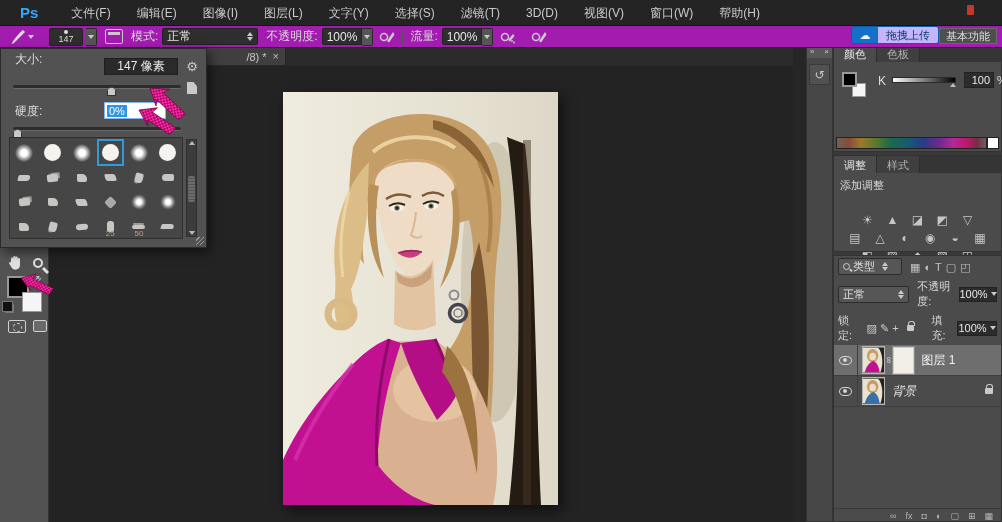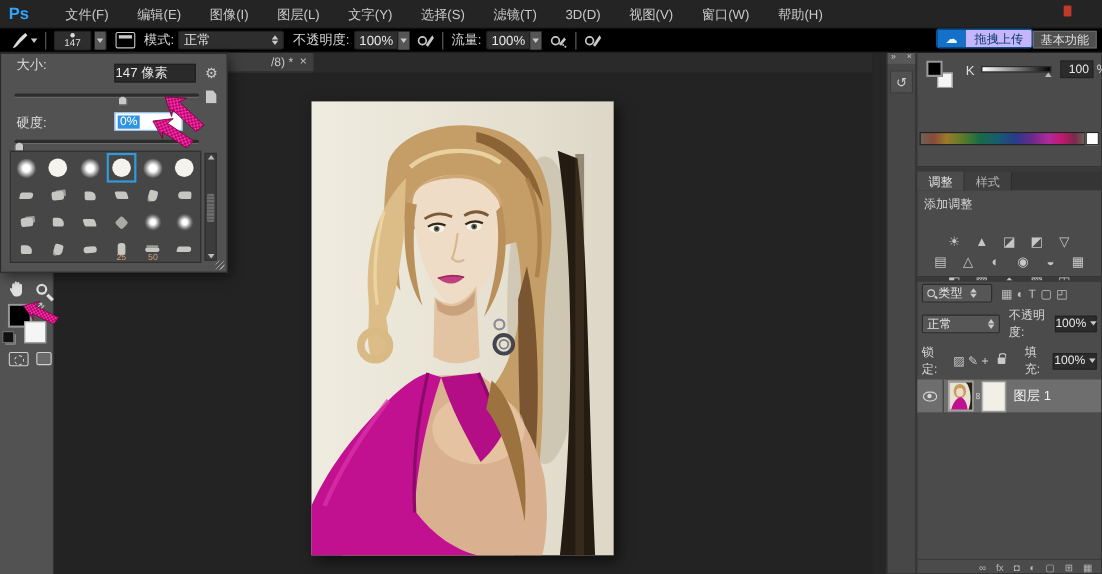--- a/index.html
+++ b/index.html
@@ -1,27 +1,27 @@
 <!DOCTYPE html>
 <html><head>
 <meta charset="utf-8">
 <style>
   * { margin:0; padding:0; box-sizing:border-box; }
   body { background:#111; font-family:"Liberation Sans","DejaVu Sans",sans-serif; }
   .app { position:relative; width:1002px; height:522px; background:#232323; overflow:hidden; color:#d6d6d6; }
 
   
   .menubar { position:absolute; top:0; left:0; width:100%; height:26px; background:#242424;
-             border-bottom:1px solid #161616; display:flex; align-items:center; padding-left:8px; z-index:3; }
+             border-bottom:1px solid #161616; display:flex; align-items:center; padding-left:20px; z-index:3; }
   .ps-logo { color:#31a8ff; font-weight:bold; font-size:15px; letter-spacing:0; margin-right:20px; }
   .menu-item { color:#c9c9c9; font-size:12px; padding:0 13px; line-height:26px; cursor:default; }
   .notif-dot { position:absolute; right:28px; top:5px; width:7px; height:10px; background:#c0392b; border-radius:1px; }
 
   
-  .optionsbar { position:absolute; top:26px; left:0; width:100%; height:22px; background:#000000;
+  .optionsbar { position:absolute; top:26px; left:0; width:100%; height:22px; background:#a21caf;
                 border-bottom:1px solid #262626; display:flex; align-items:center; font-size:12px; z-index:3; }
   .ob-sep { width:1px; height:16px; background:#2d2d2d; border-right:1px solid #555; margin:0 7px; }
   .ob-group { display:flex; align-items:center; gap:3px; }
   .tool-btn { display:flex; align-items:center; gap:2px; margin-left:10px; }
   .caret { width:0; height:0; border-left:3px solid transparent; border-right:3px solid transparent; border-top:4px solid #c9c9c9; display:inline-block; }
   .brush-preview { width:34px; height:18px; background:#2e2e2e; border:1px solid #222; border-radius:2px;
                    display:flex; flex-direction:column; align-items:center; justify-content:center; line-height:1; }
   .brush-preview .dot { width:4px; height:4px; border-radius:50%; background:#ddd; margin-bottom:1px; }
   .brush-preview .num { font-size:9px; color:#ddd; }
   .drop-btn { width:11px; height:18px; background:#555; border:1px solid #2a2a2a; border-left:none; border-radius:0 2px 2px 0;
@@ -65,21 +65,21 @@
              color:#c8c8c8; font-size:11px; display:flex; align-items:center; justify-content:flex-end; gap:6px; padding:0 6px; }
   .doc-close { color:#bdbdbd; font-size:11px; line-height:1; }
   .canvas-img { position:absolute; left:283px; top:92px; width:275px; height:413px; z-index:1;
                 box-shadow:4px 5px 12px rgba(0,0,0,.6); }
 
   
   .brush-popup { position:absolute; left:0; top:48px; width:207px; height:200px; background:#525252;
                  border:1px solid #2a2a2a; box-shadow:3px 4px 10px rgba(0,0,0,.5); z-index:6; font-size:12px; }
   .bp-row { position:absolute; left:14px; display:flex; align-items:center; color:#dedede; }
   .bp-valbox { position:absolute; left:103px; width:74px; height:17px; background:#2a2a2a; border:1px solid #1f1f1f;
-               color:#e8e8e8; display:flex; align-items:center; justify-content:flex-start; font-size:12px; }
+               color:#e8e8e8; display:flex; align-items:center; justify-content:center; font-size:12px; }
   .bp-input { position:absolute; left:103px; width:62px; height:17px; background:#fff; border:1px solid #8ab4e8; display:flex; align-items:center; padding-left:2px; }
   .bp-input .seltext { background:#3194e0; color:#fff; font-size:11px; padding:0 2px; }
   .bp-gear { position:absolute; right:8px; top:10px; color:#c9c9c9; font-size:13px; }
   .bp-page { position:absolute; right:9px; top:33px; width:10px; height:12px; background:#c9c9c9;
              clip-path:polygon(0 0,65% 0,100% 35%,100% 100%,0 100%); }
   .slider { position:absolute; left:12px; width:168px; height:4px; background:#2c2c2c; border-bottom:1px solid #6a6a6a; border-radius:2px; }
   .sl-thumb { position:absolute; top:2px; width:9px; height:9px; background:#c9c9c9; border:1px solid #333;
               clip-path:polygon(50% 0,100% 40%,100% 100%,0 100%,0 40%); }
   .brush-grid { position:absolute; left:8px; top:88px; width:174px; height:102px; background:#464646;
                 border:1px solid #2e2e2e; display:grid; grid-template-columns:repeat(6,1fr); }
@@ -470,20 +470,24 @@
       <span>×</span>
     </div>
     <div class="strip-icon">
         <span>↺</span>
       </div>
   </div>
 
   <div class="right-dock">
 
     <div class="pgroup" style="height:108px;">
+      <div class="ptabs">
+        <div class="ptab active">颜色</div>
+        <div class="ptab">色板</div>
+      </div>
       <div class="color-body">
         <div class="cp-bg"></div>
         <div class="cp-fg"></div>
         <span class="cp-k">K</span>
         <div class="cp-slider"></div>
         <span class="cp-thumb tri-up"></span>
         <div class="cp-val">100</div>
         <span class="cp-pct">%</span>
         <div class="cp-ramp"></div>
         <div class="cp-white"></div>
@@ -564,20 +568,34 @@
             <path d="M19,2 C23,10 23,20 20,28 L24,28 L24,0 L17,0 Z" fill="#2a2017"></path>
           <ellipse cx="11" cy="9" rx="6.5" ry="7.5" fill="#c59d66"></ellipse>
             <ellipse cx="11" cy="10" rx="3.8" ry="4.4" fill="#eedcc6"></ellipse>
           <path d="M2,28 C4,20 8,16 12,15 C16,17 18,21 19,28 Z" fill="#c11190"></path>
         </svg>
         <span class="chain">∞</span>
         <div class="mask-thumb"></div>
         <span class="layer-name">图层 1</span>
       </div>
 
+      <div class="layer-row">
+        <div class="eye-slot">
+            <span class="eye"></span>
+          </div>
+        <svg class="thumb-svg" viewBox="0 0 24 28">
+          <rect width="24" height="28" fill="#e7e2d2"></rect>
+            <path d="M19,2 C23,10 23,20 20,28 L24,28 L24,0 L17,0 Z" fill="#2a2017"></path>
+          <ellipse cx="11" cy="9" rx="6.5" ry="7.5" fill="#c59d66"></ellipse>
+            <ellipse cx="11" cy="10" rx="3.8" ry="4.4" fill="#eedcc6"></ellipse>
+          <path d="M2,28 C4,20 8,16 12,15 C16,17 18,21 19,28 Z" fill="#3a6ea8"></path>
+        </svg>
+        <span class="layer-name bgname">背景</span>
+        <span class="css-lock row-lock"></span>
+      </div>
 
       <div class="layers-empty"></div>
       <div class="layers-footer" id="layers-footer">
           <span class="ft-ic">∞</span>
           <span class="ft-ic">fx</span>
           <span class="ft-ic">◘</span>
           <span class="ft-ic">◐</span>
           <span class="ft-ic">▢</span>
           <span class="ft-ic">⊞</span>
           <span class="ft-ic">▦</span>

